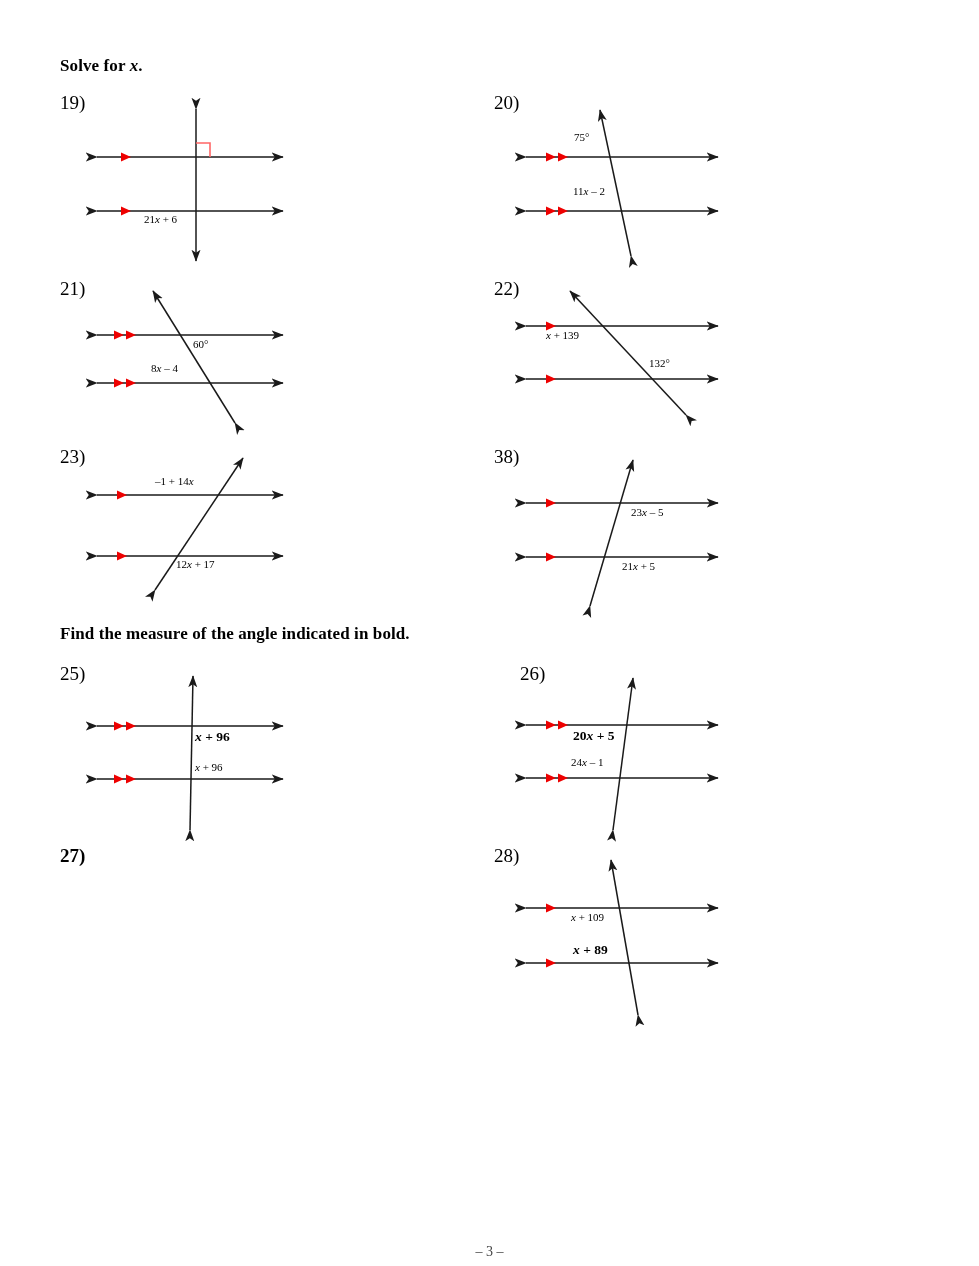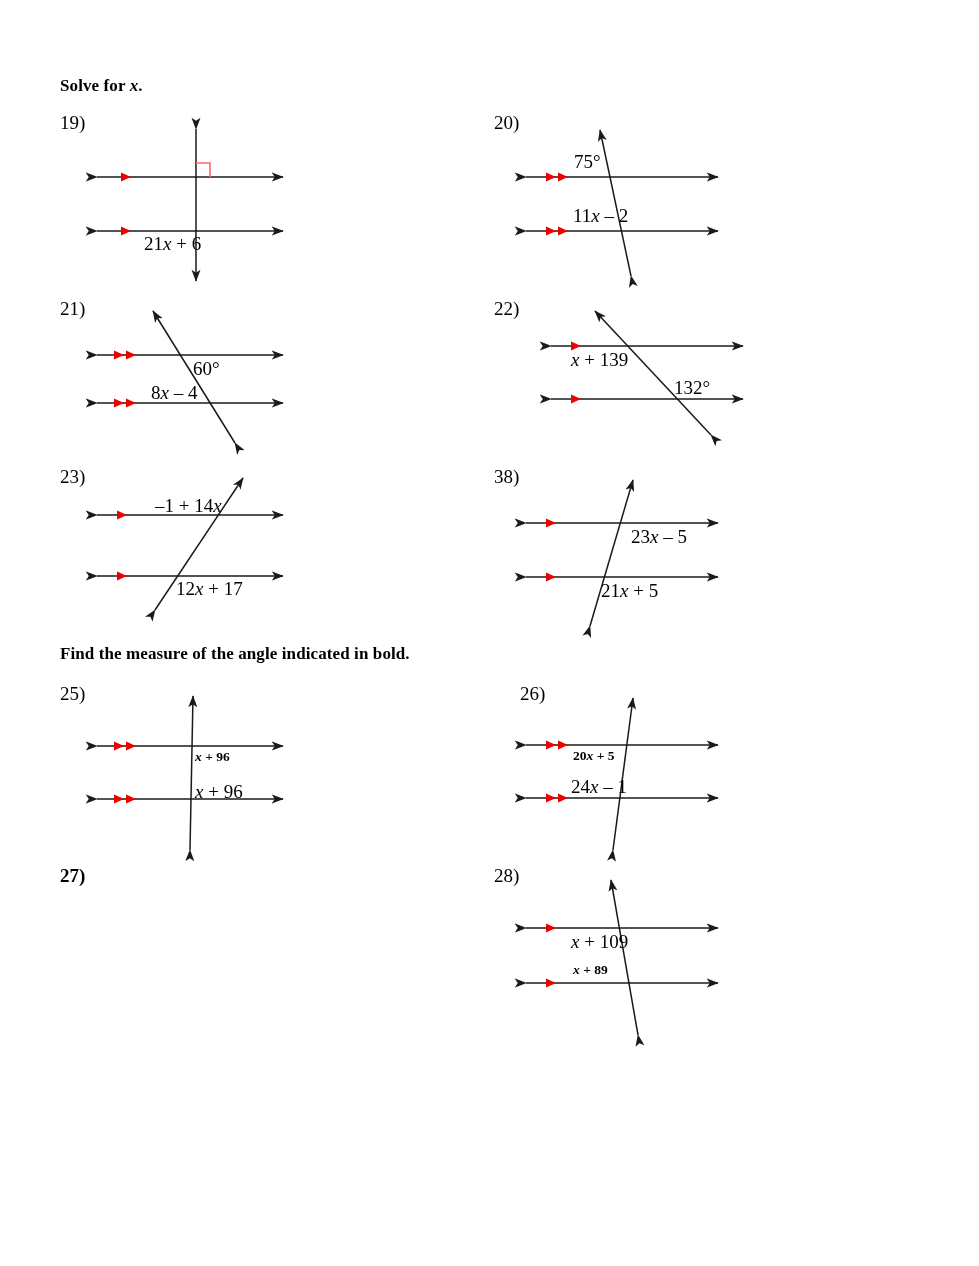--- a/index.html
+++ b/index.html
@@ -13,21 +13,20 @@
     position: relative;
     font-family: "Liberation Serif", "DejaVu Serif", serif;
     color: #000000;
     overflow: hidden;
   }
   .page {
     position: absolute;
     left: 0; top: 0;
     width: 979px;
     height: 904px;
-    margin-top: 20px;
   }
   .section-heading {
     position: absolute;
     font-size: 17px;
     font-weight: bold;
     letter-spacing: 0.1px;
     white-space: nowrap;
   }
   .section-heading .ital {
     font-style: italic;
@@ -39,21 +38,21 @@
   }
   .figure {
     position: absolute;
   }
   .figure svg {
     display: block;
     overflow: visible;
   }
   .lbl {
     position: absolute;
-    font-size: 19px;
+    font-size: 11px;
     white-space: nowrap;
     font-family: "Liberation Serif", "DejaVu Serif", serif;
   }
   .lbl.bold {
     font-weight: bold;
     font-size: 13.5px;
   }
   .lbl .ital {
     font-style: italic;
   }
@@ -144,21 +143,21 @@
     </svg>
     <div class="lbl" style="left:108px; top:55px;">
       <span>60°</span><span class="ital"></span><span></span>
     </div>
     <div class="lbl" style="left:66px; top:79px;">
       <span>8</span><span class="ital">x</span><span> – 4</span>
     </div>
   </div>
 
   <div class="prob-num" style="left:494px; top:278px;">22)</div>
-  <div class="figure" style="left:543px; top:283px;text-decoration:underline;">
+  <div class="figure" style="left:518px; top:283px;text-decoration:underline;">
     <svg width="230" height="150" viewBox="0 0 230 150">
       <defs>
         <marker id="ah22" markerWidth="9" markerHeight="9" refX="7.5" refY="3.2" orient="auto" markerUnits="strokeWidth">
           <path d="M0,0.2 L8,3.2 L0,6.2 L2,3.2 Z" fill="#1a1a1a"></path>
         </marker>
       </defs>
       <line x1="8" y1="43" x2="200" y2="43" stroke="#1a1a1a" stroke-width="1.5" marker-start="url(#ah22)" marker-end="url(#ah22)"></line>
       <line x1="8" y1="96" x2="200" y2="96" stroke="#1a1a1a" stroke-width="1.5" marker-start="url(#ah22)" marker-end="url(#ah22)"></line>
       <line x1="168" y1="132" x2="52" y2="8" stroke="#1a1a1a" stroke-width="1.5" marker-start="url(#ah22)" marker-end="url(#ah22)"></line>
       <path d="M28,38.5 L38,43 L28,47.5 Z" fill="#ee0000"></path>
@@ -204,21 +203,21 @@
       </defs>
       <line x1="8" y1="53" x2="200" y2="53" stroke="#1a1a1a" stroke-width="1.5" marker-start="url(#ah24)" marker-end="url(#ah24)"></line>
       <line x1="8" y1="107" x2="200" y2="107" stroke="#1a1a1a" stroke-width="1.5" marker-start="url(#ah24)" marker-end="url(#ah24)"></line>
       <line x1="72" y1="156" x2="115" y2="10" stroke="#1a1a1a" stroke-width="1.5" marker-start="url(#ah24)" marker-end="url(#ah24)"></line>
       <path d="M28,48.5 L38,53 L28,57.5 Z" fill="#ee0000"></path>
       <path d="M28,102.5 L38,107 L28,111.5 Z" fill="#ee0000"></path>
     </svg>
     <div class="lbl" style="left:113px; top:56px;">
       <span>23</span><span class="ital">x</span><span> – 5</span>
     </div>
-    <div class="lbl" style="left:83px; top:110px;text-align:right;">
+    <div class="lbl" style="left:104px; top:110px;text-align:right;">
       <span>21</span><span class="ital">x</span><span> + 5</span>
     </div>
   </div>
 
   <div class="section-heading" style="left:60px; top:624px;">
     <span>Find the measure of the angle indicated in bold.</span><span class="ital"></span><span></span>
   </div>
 
   <div class="prob-num" style="left:60px; top:663px;">25)</div>
   <div class="figure" style="left:85px; top:668px;">

